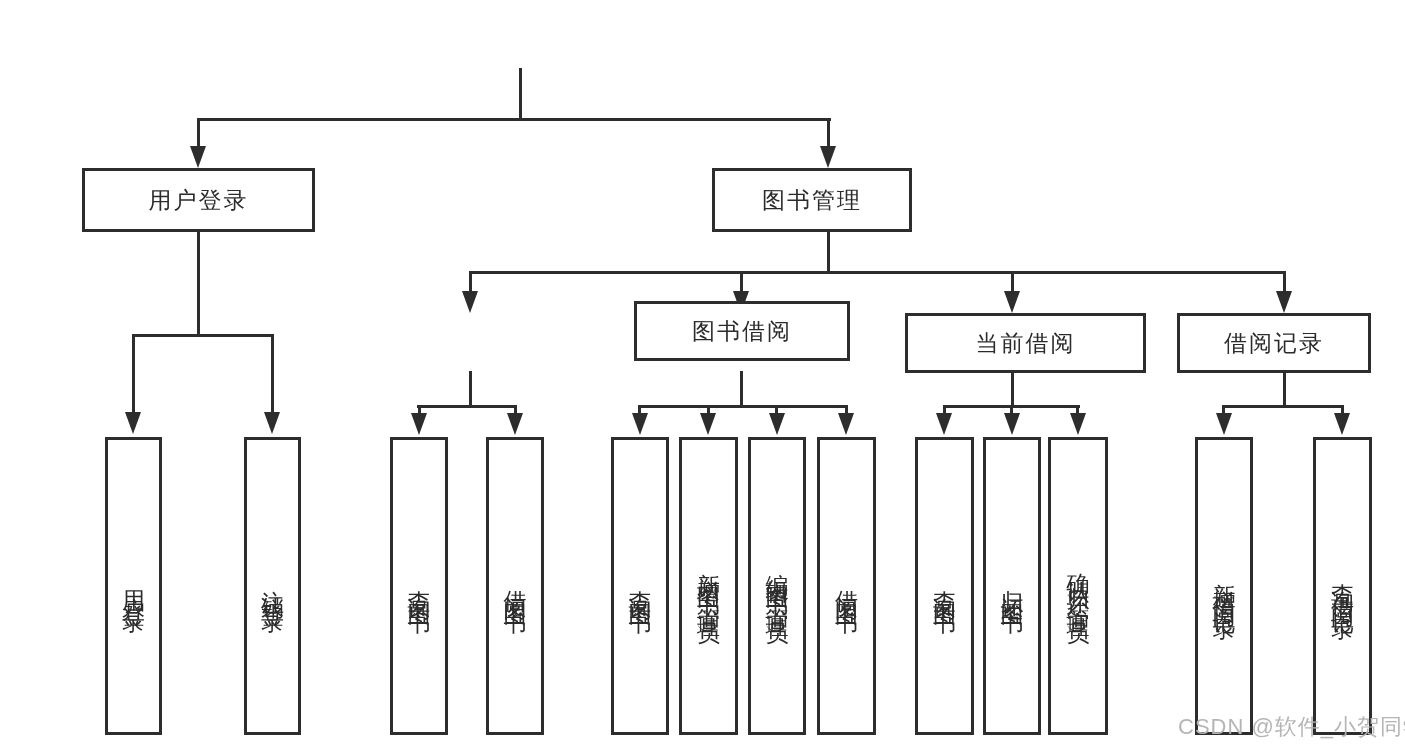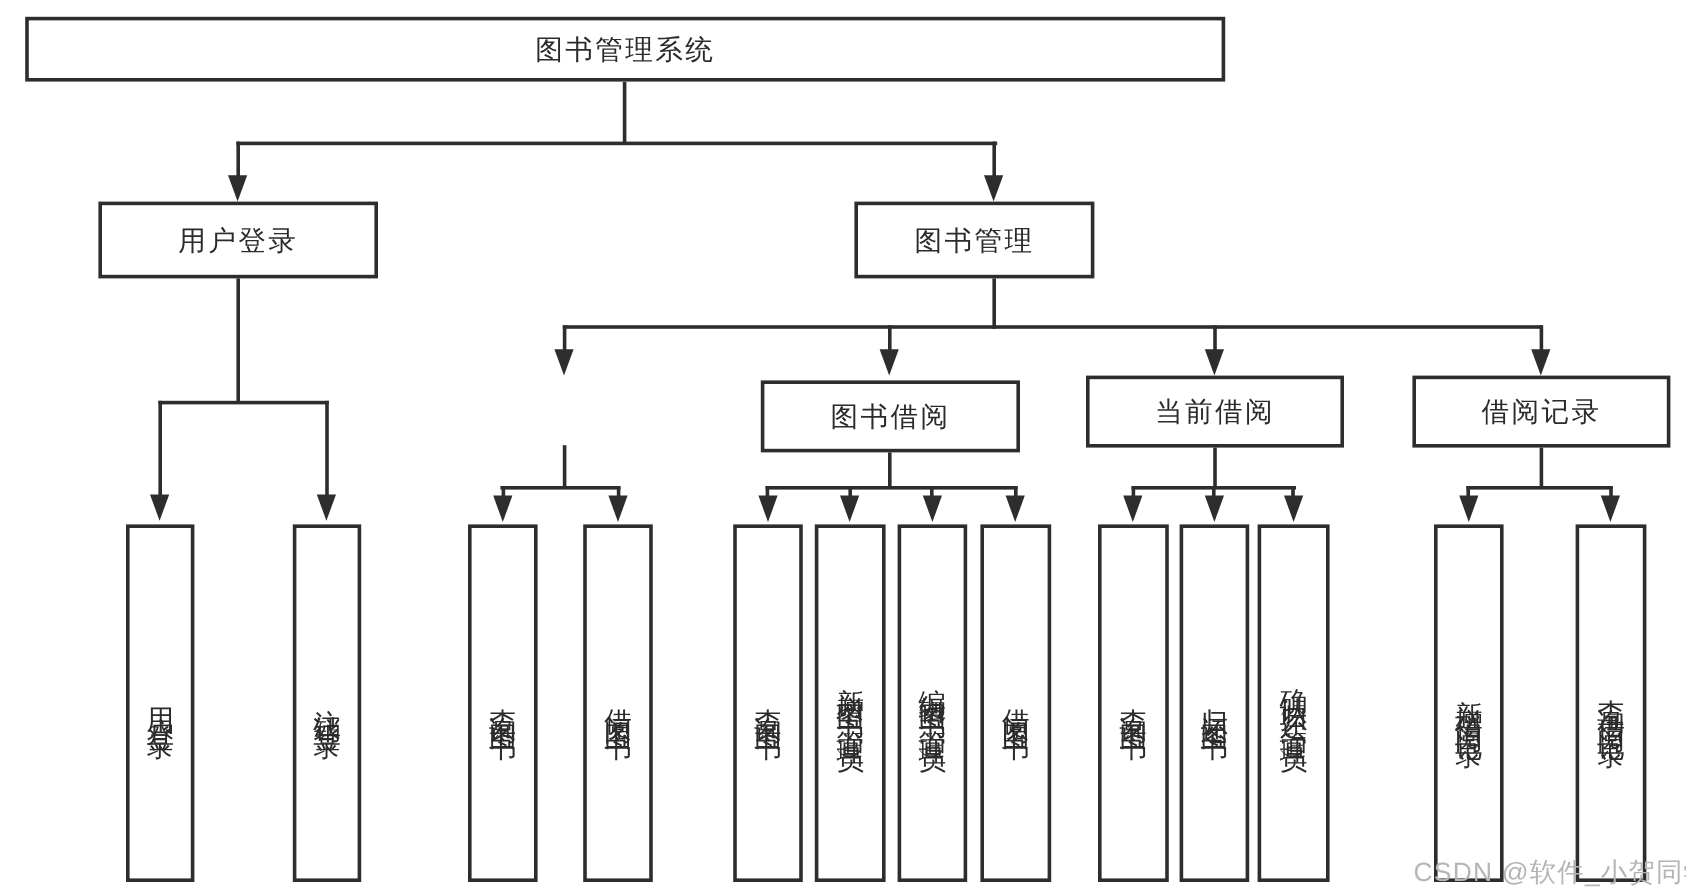--- a/index.html
+++ b/index.html
@@ -119,38 +119,35 @@
   <div class="vline" style="left:1076px; top:405px; height:12px;"></div>
   <div class="arrow" style="left:1070px; top:413px;"></div>
 
   <div class="vline" style="left:1283px; top:371px; height:36px;"></div>
   <div class="hline" style="left:1222px; top:405px; width:122px;"></div>
   <div class="vline" style="left:1222px; top:405px; height:12px;"></div>
   <div class="arrow" style="left:1216px; top:413px;"></div>
   <div class="vline" style="left:1341px; top:405px; height:12px;"></div>
   <div class="arrow" style="left:1334px; top:413px;"></div>
 
-  <div class="node h" style="left:21px; top:14px; width:1000px; height:54px;">
-    <span>图书管理系统</span>
-  </div>
 
   <div class="node h" style="left:82px; top:168px; width:233px; height:64px;">
     <span>用户登录</span>
   </div>
   <div class="node h" style="left:712px; top:168px; width:200px; height:64px;">
     <span>图书管理</span>
   </div>
 
-  <div class="node h" style="left:634px; top:317px; width:216px; height:60px;text-align:right;">
+  <div class="node h" style="left:634px; top:301px; width:216px; height:60px;text-align:right;">
     <span>图书借阅</span>
   </div>
-  <div class="node h" style="left:905px; top:313px; width:215px; height:60px;">
+  <div class="node h" style="left:905px; top:313px; width:241px; height:60px;">
     <span>当前借阅</span>
   </div>
-  <div class="node h" style="left:1177px; top:313px; width:215px; height:60px;">
+  <div class="node h" style="left:1177px; top:313px; width:194px; height:60px;">
     <span>借阅记录</span>
   </div>
 
   <div class="node v" style="left:105px; top:437px; width:57px; height:298px;">
     <span>用户登录</span>
   </div>
   <div class="node v" style="left:244px; top:437px; width:57px; height:298px;">
     <span>注销登录</span>
   </div>
 

